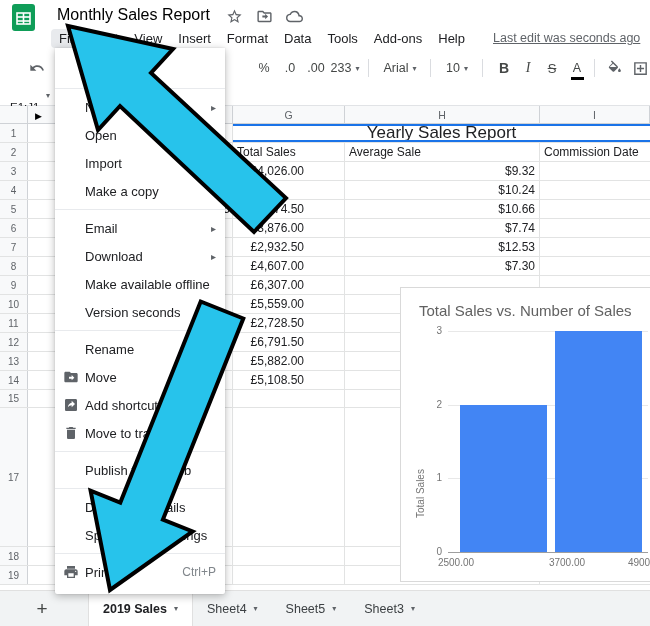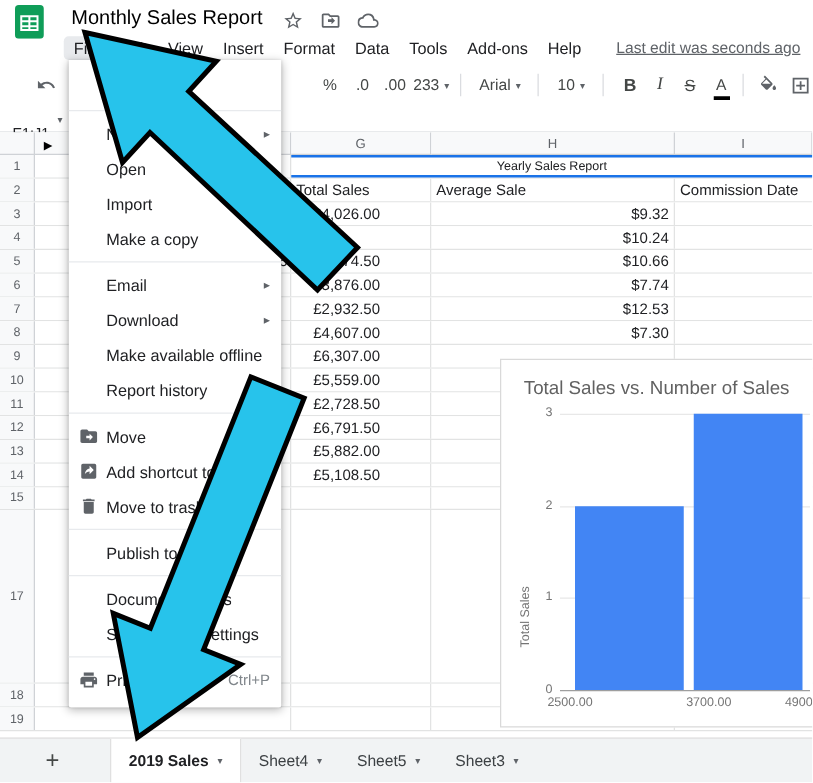--- a/index.html
+++ b/index.html
@@ -50,21 +50,21 @@
         font-size:10px;color:#5f6368;flex:none;}
   .c{border-right:1px solid #e2e3e3;font-size:12px;color:#202124;display:flex;align-items:center;
      padding:0 4px;white-space:nowrap;overflow:hidden;flex:none;}
   .cf{width:205px;justify-content:flex-end;padding-right:2px;}
   .cg{width:112px;}
   .ch{width:195px;}
   .ci{flex:1;border-right:none;text-align:right;}
   .right{justify-content:flex-end;}
   .gpad{padding-right:40px;}
   .link{color:#1155cc;text-decoration:underline;}
-  .merged{flex:1;border-right:none;justify-content:center;font-size:10px;
+  .merged{flex:1;border-right:none;justify-content:center;font-size:17px;
           border-top:2px solid #1a73e8;border-bottom:2px solid #1a73e8;}
 
   
   .chart-card{position:absolute;left:400px;top:287px;width:260px;height:295px;background:#fff;
               border:1px solid #d9d9d9;z-index:20;}
   .chart-title{position:absolute;left:18px;top:14px;font-size:15px;color:#616161;white-space:nowrap;overflow:hidden;width:240px;}
   .plot{position:absolute;left:47px;top:43px;width:200px;height:221px;}
   .gridline{position:absolute;left:0;right:0;height:1px;background:#e8e8e8;}
   .gridline.baseline{background:#9e9e9e;}
   .bar{position:absolute;bottom:0;}
@@ -398,24 +398,27 @@
         <span class="fm-sub">▸</span>
       </div>
       <div class="fm-item">
         <span class="fm-label">Download</span>
         <span class="fm-sub">▸</span>
       </div>
       <div class="fm-item">
         <span class="fm-label">Make available offline</span>
       </div>
       <div class="fm-item">
-        <span class="fm-label">Report history</span>
+        <span class="fm-label">Version seconds</span>
         <span class="fm-sub">▸</span>
       </div>
       <div class="menu-sep"></div>
+      <div class="fm-item">
+        <span class="fm-label">Rename</span>
+      </div>
       <div class="fm-item">
         <span class="fm-icon"><svg viewBox="0 0 24 24">
             <path fill="#5f6368" d="M20 6h-8l-2-2H4c-1.1 0-2 .9-2 2v12c0 1.1.9 2 2 2h16c1.1 0 2-.9 2-2V8c0-1.1-.9-2-2-2zm-7 3l4 4-4 4v-2.5H9v-3h4V9z"></path>
           </svg></span>
         <span class="fm-label">Move</span>
       </div>
       <div class="fm-item">
         <span class="fm-icon"><svg viewBox="0 0 24 24">
             <path fill="#5f6368" d="M19 3H5c-1.1 0-2 .9-2 2v14c0 1.1.9 2 2 2h14c1.1 0 2-.9 2-2V5c0-1.1-.9-2-2-2zm-6 12.5v-3.2c-2.4 0-4.4 1.2-5.7 3.2.4-3.9 2.7-6.4 5.7-6.9V5.5l5 5-5 5z"></path>
           </svg></span>

